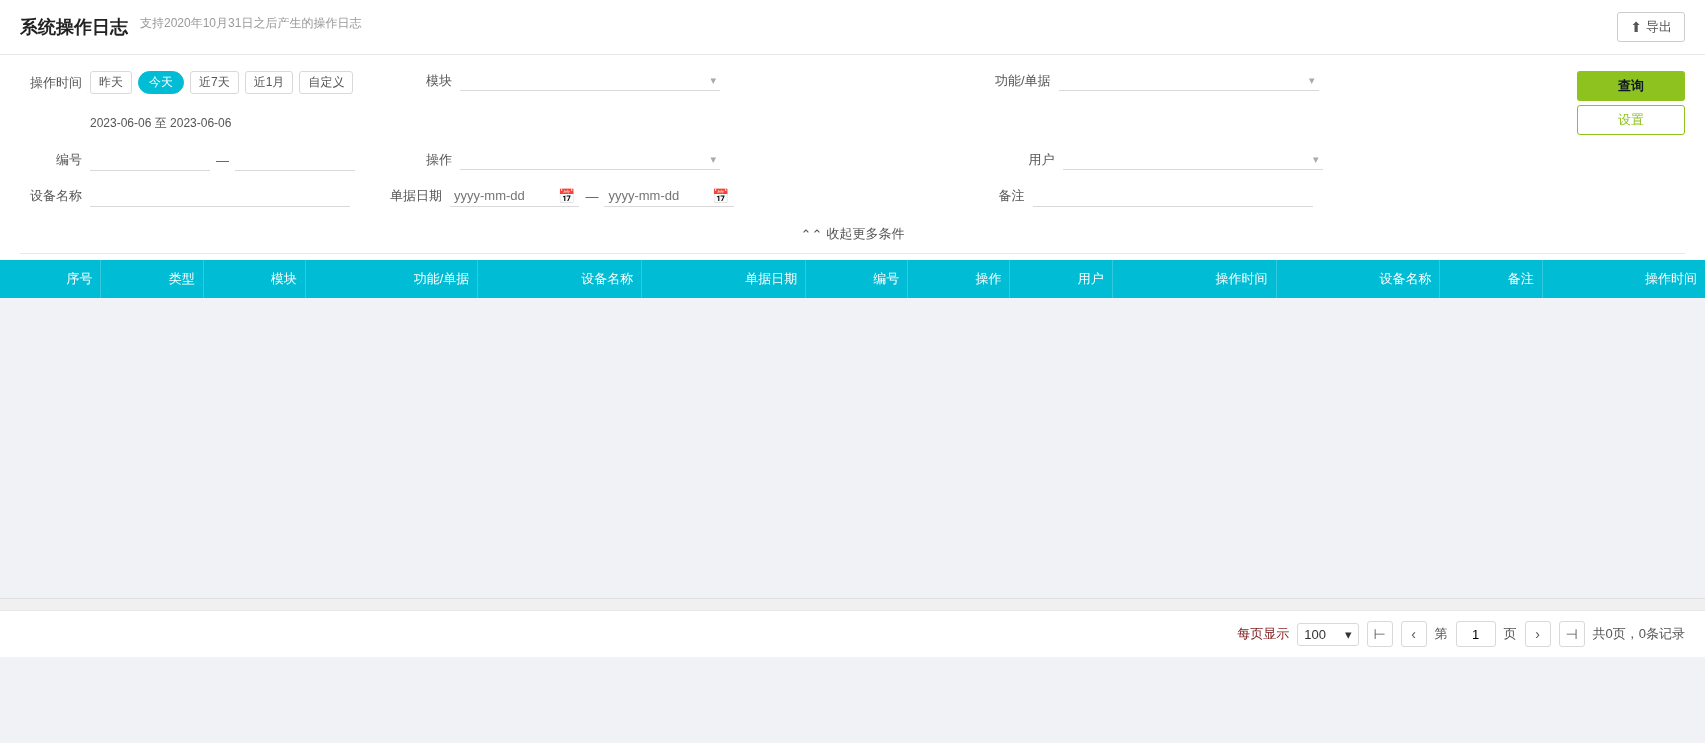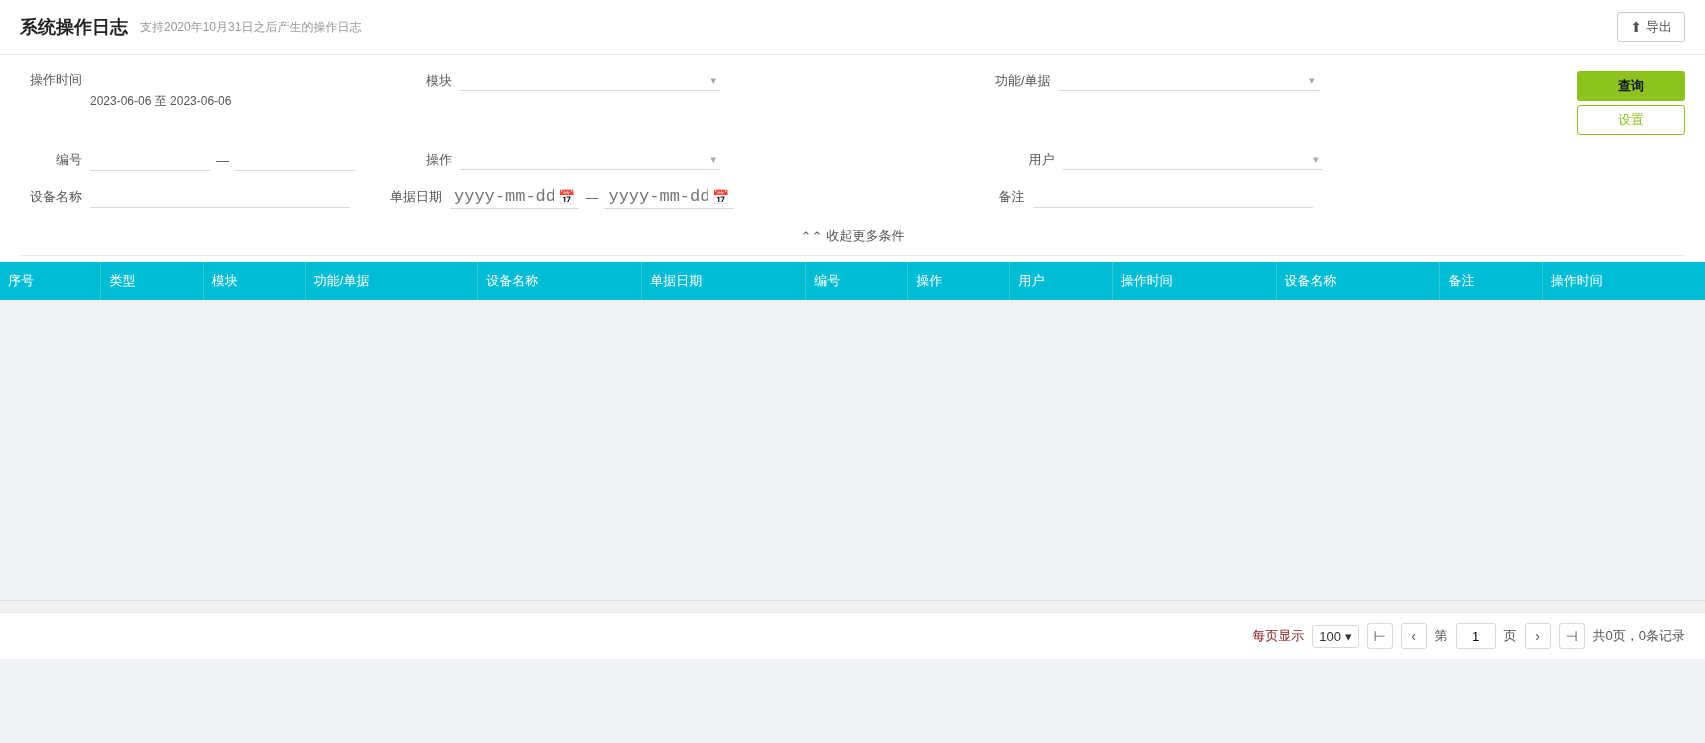--- a/index.html
+++ b/index.html
@@ -8,21 +8,20 @@
     .page-header {
       background: #fff;
       padding: 12px 20px;
       display: flex;
       align-items: center;
       justify-content: space-between;
       border-bottom: 1px solid #e8e8e8;
     }
     .page-title-group {
       display: flex;
-      align-items: center;
       gap: 12px;
     }
     .page-title {
       font-size: 18px;
       font-weight: bold;
       color: #222;
     }
     .page-subtitle {
       font-size: 12px;
       color: #999;
@@ -103,25 +102,24 @@
     .date-input-wrap {
       display: flex;
       align-items: center;
       border-bottom: 1px solid #d9d9d9;
       padding: 2px 4px;
       gap: 4px;
     }
     .date-input {
       border: none;
       outline: none;
-      font-size: 17px;
+      font-size: 13px;
       color: #ef4444;
       background: transparent;
       width: 100px;
-      font-family: Liberation Mono, monospace;
     }
     .calendar-icon {
       color: #00bcd4;
       cursor: pointer;
       font-size: 14px;
     }
     .collapse-bar {
       text-align: center;
       padding: 4px 0 10px;
       border-bottom: 1px solid #e8e8e8;
@@ -176,21 +174,21 @@
       min-width: 1200px;
     }
     thead tr {
       background: #00bcd4;
     }
     thead th {
       color: #fff;
       font-size: 13px;
       font-weight: normal;
       padding: 10px 8px;
-      text-align: left;
+      text-align: right;
       border-right: 1px solid rgba(255,255,255,0.2);
       white-space: nowrap;
     }
     thead th:last-child { border-right: none; }
 
     
     .pagination-bar {
       background: #fff;
       border-top: 1px solid #e8e8e8;
       padding: 10px 20px;
@@ -199,21 +197,21 @@
       justify-content: flex-end;
       gap: 8px;
     }
     .per-page-label { color: #7f1d1d; font-size: 13px; font-family: Liberation Serif, serif; }
     .per-page-select {
       display: flex;
       align-items: center;
       border: 1px solid #d9d9d9;
       border-radius: 3px;
       padding: 3px 6px;
-      gap: 4px;
+      gap: 19px;
       cursor: pointer;
       font-size: 13px;
     }
     .pag-btn {
       background: none;
       border: 1px solid #d9d9d9;
       border-radius: 3px;
       width: 26px;
       height: 26px;
       cursor: pointer;
@@ -292,22 +290,29 @@
   </button>
 </div>
 
 <div class="filter-rows-wrap">
 
   <div class="top-filter-row">
 
     <div style="display:flex;align-items:flex-start;flex-direction:column;min-width:340px;">
       <div style="display:flex;align-items:center;">
         <span class="filter-label">操作时间</span>
-      </div>
-      <div style="margin-left:70px;margin-top:4px;">
+        <div class="time-buttons">
+          <button class="time-btn">昨天</button>
+          <button class="time-btn active">今天</button>
+          <button class="time-btn">近7天</button>
+          <button class="time-btn">近1月</button>
+          <button class="time-btn">自定义</button>
+        </div>
+      </div>
+      <div style="margin-left:70px;margin-top:21px;">
         <span style="font-size:12px;color:#555;">2023-06-06 至 2023-06-06</span>
       </div>
     </div>
 
     <div class="filter-block" style="margin-left:30px;">
       <span class="filter-label">模块</span>
       <div class="filter-select" style="flex:1;max-width:260px;">
         <span class="filter-select-text"></span>
         <span class="filter-select-arrow">▾</span>
       </div>

